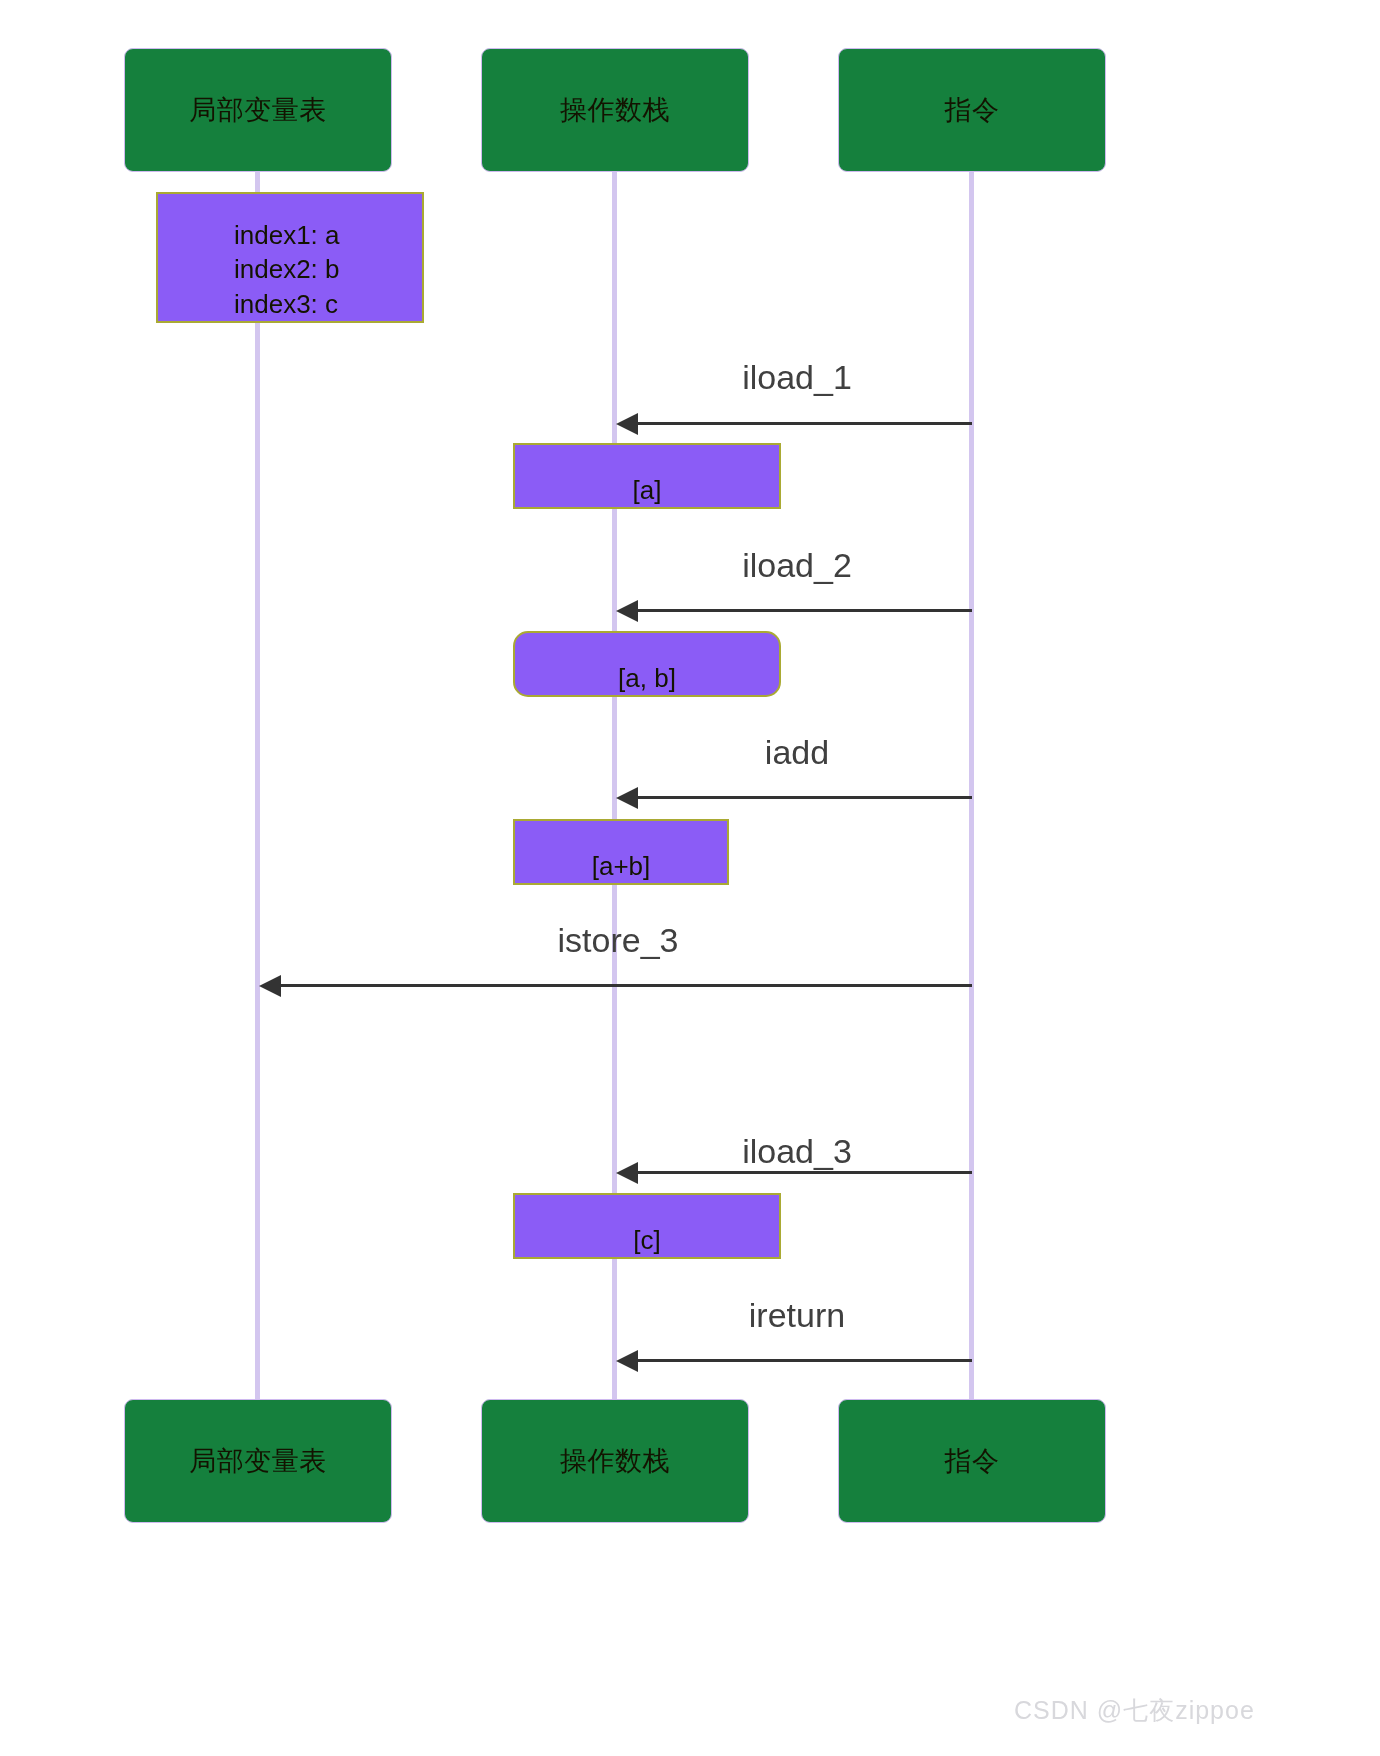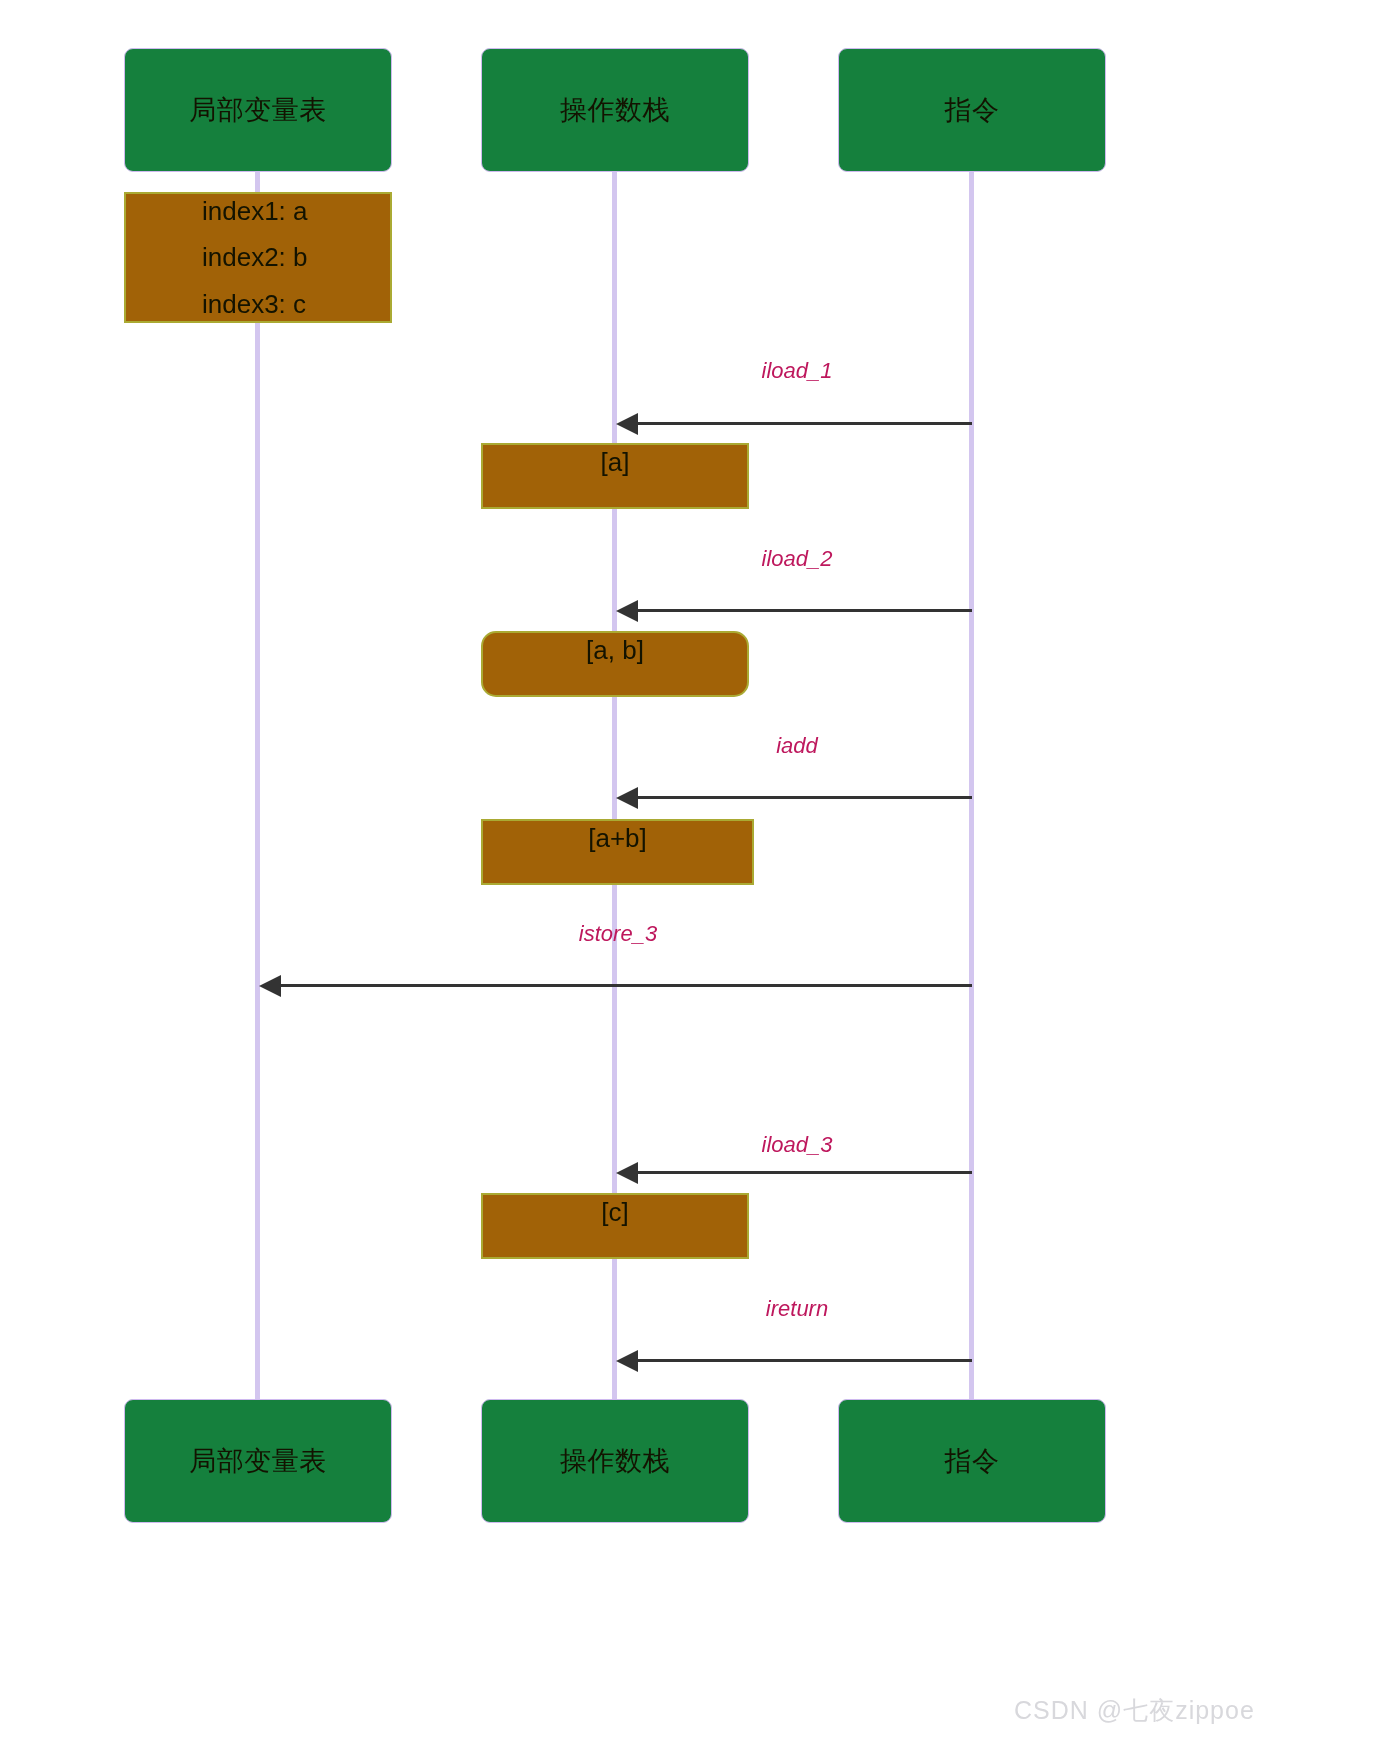--- a/index.html
+++ b/index.html
@@ -37,45 +37,45 @@
     color:#131300;
     letter-spacing:.5px;
     line-height:1;
     white-space:nowrap;
   }
 
   
   .note{
     position:absolute;
     box-sizing:border-box;
-    background:#a16207;
+    background:#8b5cf6;
     border:2.2px solid #aaaa33;
     display:flex;
     flex-direction:column;
     align-items:center;
-    justify-content:space-between;
+    justify-content:flex-end;
     z-index:5;
+    margin-left:32px;
   }
   .note-line{
     font-size:26px;
     color:#131300;
     line-height:1.32;
     white-space:nowrap;
   }
   .note.multiline{align-items:flex-start;padding-left:76px;}
 
   
   .msg-label{
     position:absolute;
-    font-size:22px;
-    color:#be185d;
+    font-size:34px;
+    color:#404040;
     white-space:nowrap;
     transform:translateX(-50%);
     z-index:6;
-    font-style:italic;
   }
   .msg-line{
     position:absolute;
     height:3px;
     background:#333333;
     z-index:3;
   }
   .msg-head{
     position:absolute;
     width:0;height:0;
@@ -133,21 +133,21 @@
   <div class="msg-head" style="left:616px;top:600px;"></div>
 
   <div class="note" style="left:481px;top:631px;width:268px;height:66px;border-radius:15px;">
     <span class="note-line">[a, b]</span>
   </div>
 
   <div class="msg-label" style="left:797px;top:733px;">iadd</div>
   <div class="msg-line" style="left:633px;top:796px;width:339px;"></div>
   <div class="msg-head" style="left:616px;top:787px;"></div>
 
-  <div class="note" style="left:481px;top:819px;width:273px;height:66px;">
+  <div class="note" style="left:481px;top:819px;width:216px;height:66px;">
     <span class="note-line">[a+b]</span>
   </div>
 
   <div class="msg-label" style="left:618px;top:921px;text-align:right;">istore_3</div>
   <div class="msg-line" style="left:276px;top:984px;width:696px;"></div>
   <div class="msg-head" style="left:259px;top:975px;"></div>
 
 
   <div class="msg-label" style="left:797px;top:1132px;">iload_3</div>
   <div class="msg-line" style="left:633px;top:1171px;width:339px;"></div>

